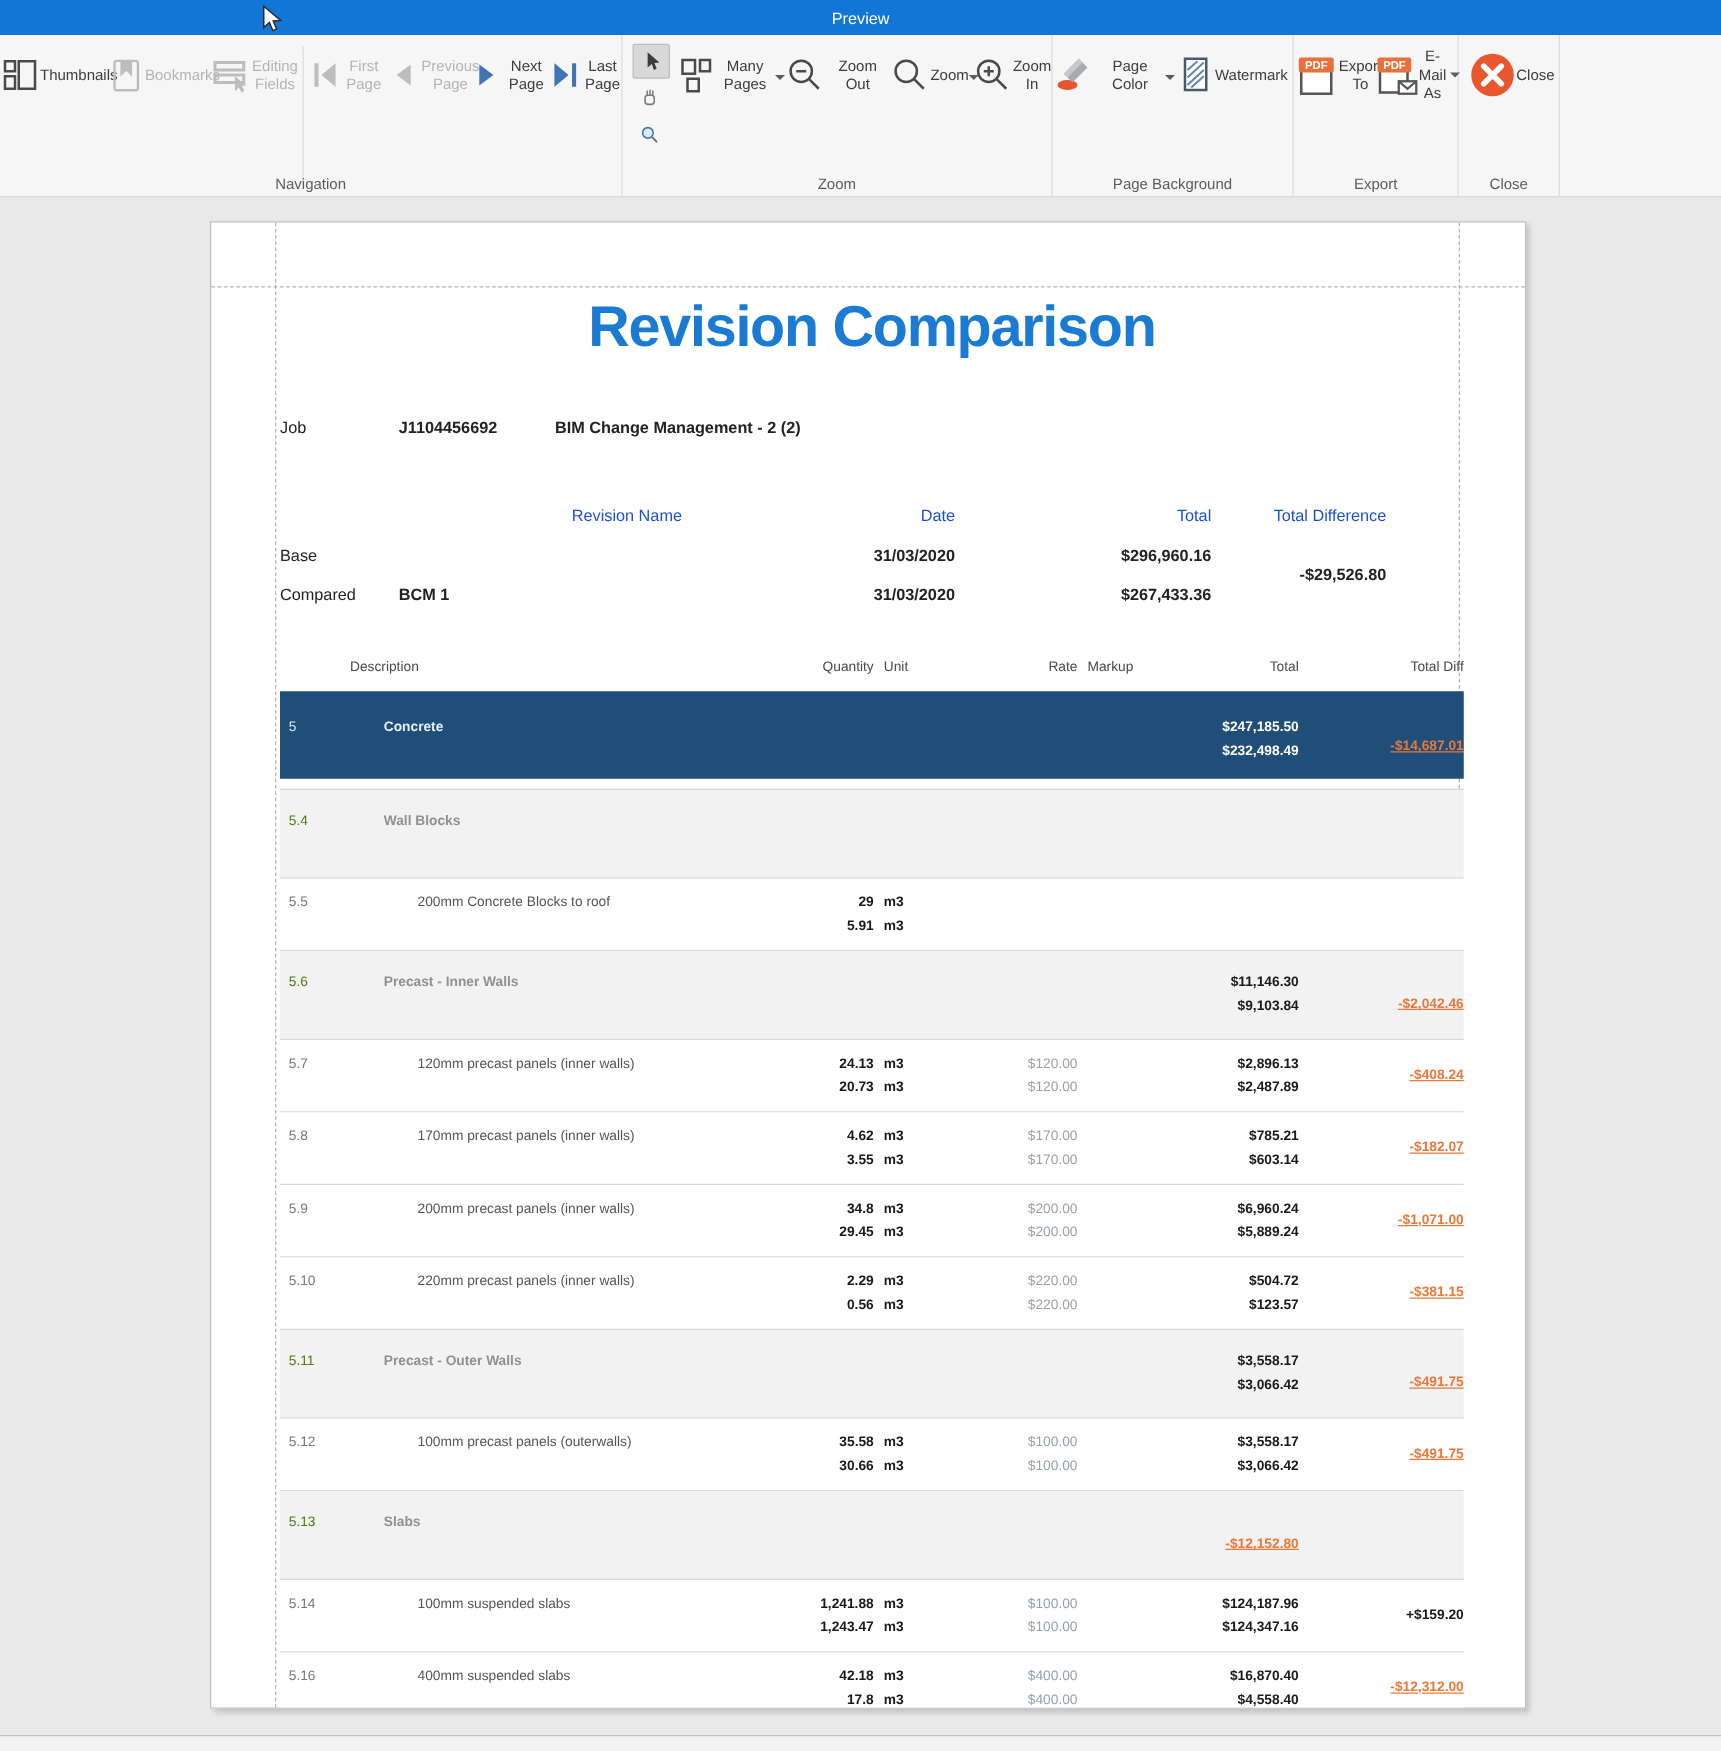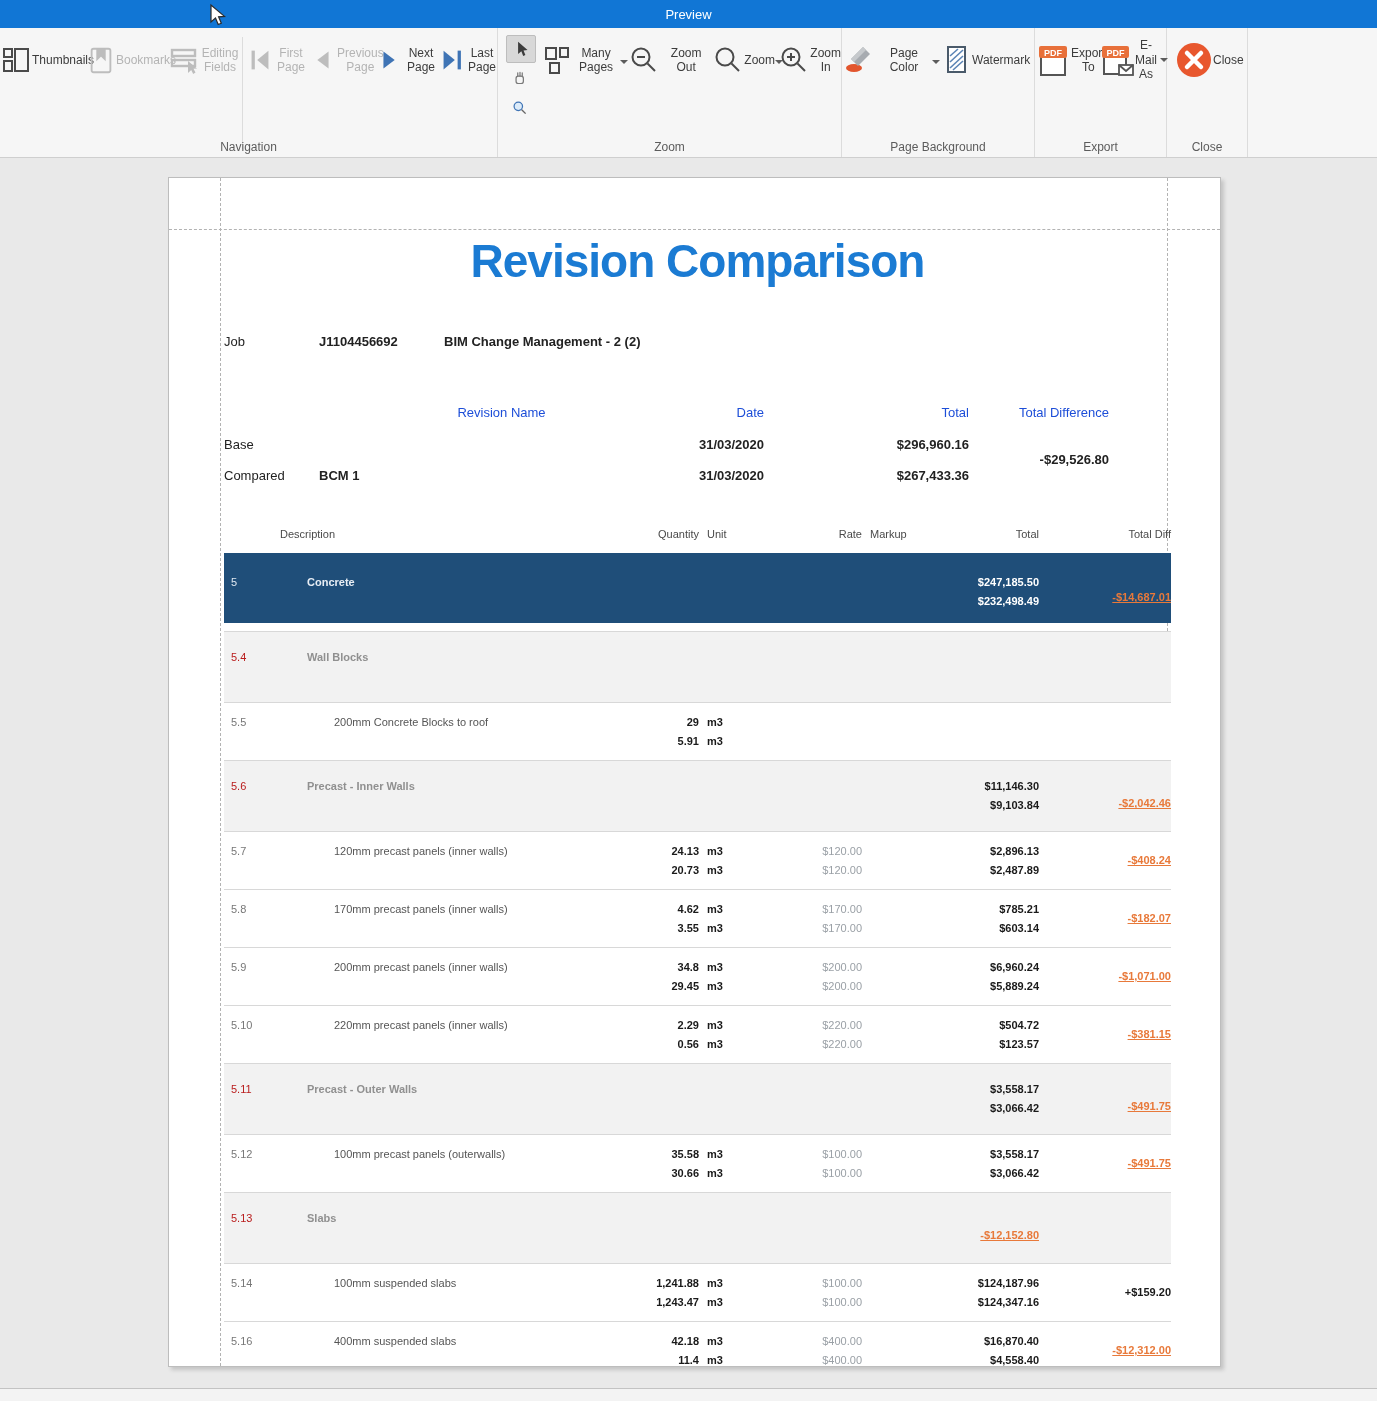--- a/index.html
+++ b/index.html
@@ -60,21 +60,21 @@
   .trow.section{background:#1f4e79;border-bottom:none;}
   .trow.section + .trow{margin-top:8px;border-top:1px solid #d8d8d8;}
   .trow.group{background:#f2f2f2;height:70px;}
   .trow.section{height:70px;}
   .trow.item{height:57px;}
   .c{padding-top:10px;line-height:19px;}
   .trow.group .c{padding-top:16px;}
   .trow.section .c{padding-top:20px;}
   .c.num{padding-left:7px;color:#777;}
   .trow.section .c.num{color:#dfe7f0;}
-  .trow.group .c.num{color:#b91c1c;}
+  .trow.group .c.num{color:#4d7c0f;}
   .c.desc{color:#555;}
   .trow.item .c.desc{padding-left:54px;}
   .trow.group .c.desc{padding-left:27px;font-weight:bold;color:#909090;}
   .trow.section .c.desc{padding-left:27px;font-weight:bold;color:#e8eef5;}
   .c.qty,.c.rate,.c.total{text-align:right;}
   .c.qty,.c.total{font-weight:bold;color:#1a1a1a;}
   .trow.section .c.total{color:#fff;}
   .c.unit{padding-left:8px;font-weight:bold;color:#1a1a1a;}
   .c.rate{color:#9aa0a6;}
   .c.diff{display:flex;align-items:center;justify-content:flex-end;padding-top:0;font-weight:bold;}
@@ -590,21 +590,21 @@
               </div>
               <div class="c diff">
                 <span class="diff-pos">+$159.20</span>
               </div>
             </div>
             <div class="trow item">
               <div class="c num">5.16</div>
               <div class="c desc">400mm suspended slabs</div>
               <div class="c qty">
                 <div class="ln">42.18</div>
-                <div class="ln">11.4</div>
+                <div class="ln">17.8</div>
               </div>
               <div class="c unit">
                 <div class="ln">m3</div>
                 <div class="ln">m3</div>
               </div>
               <div class="c rate">
                 <div class="ln">$400.00</div>
                 <div class="ln">$400.00</div>
               </div>
               <div class="c markup"></div>

